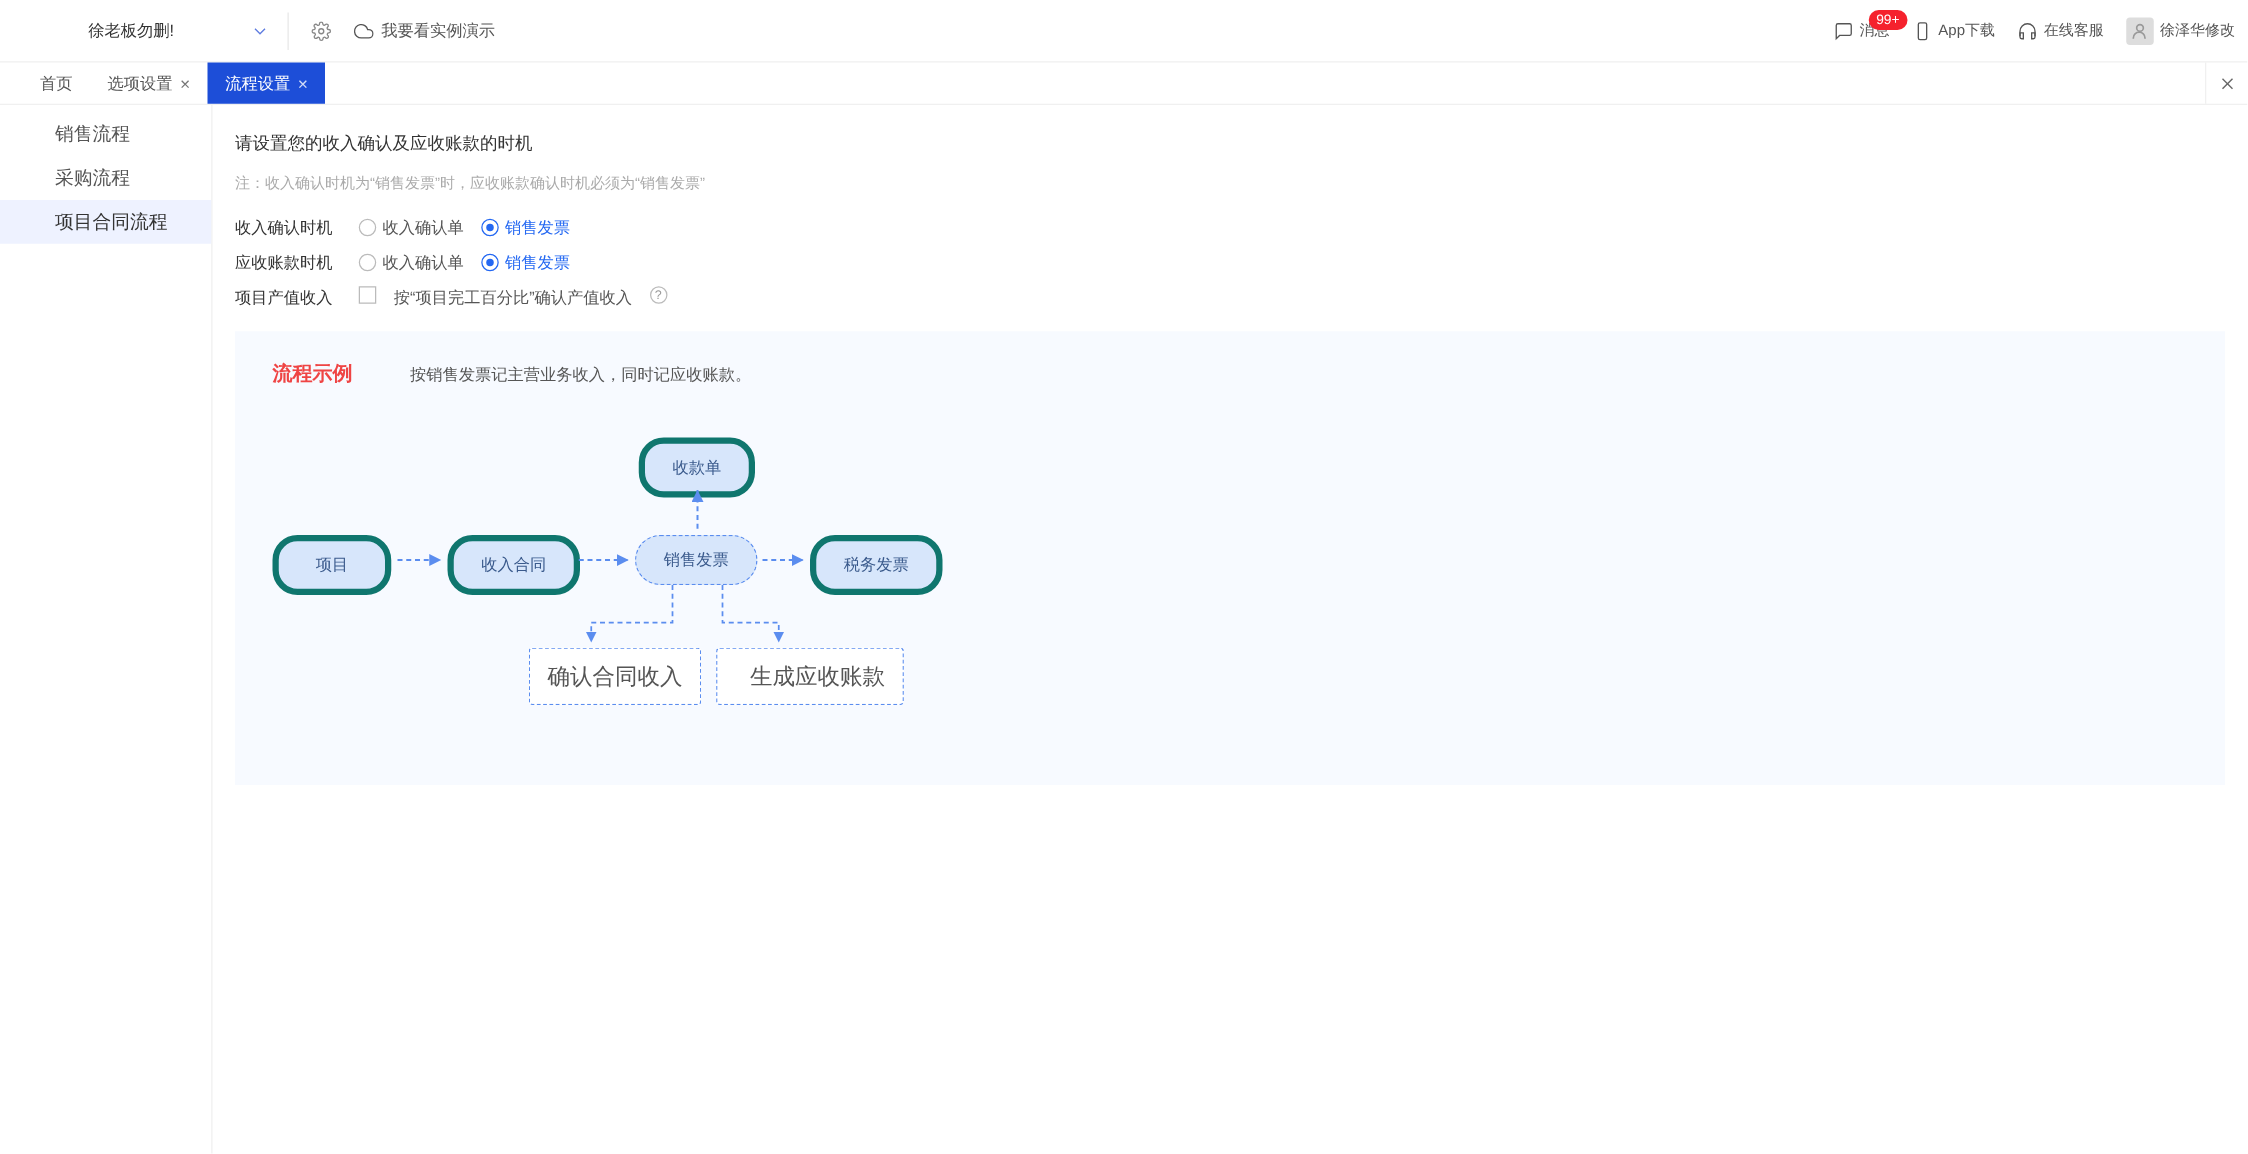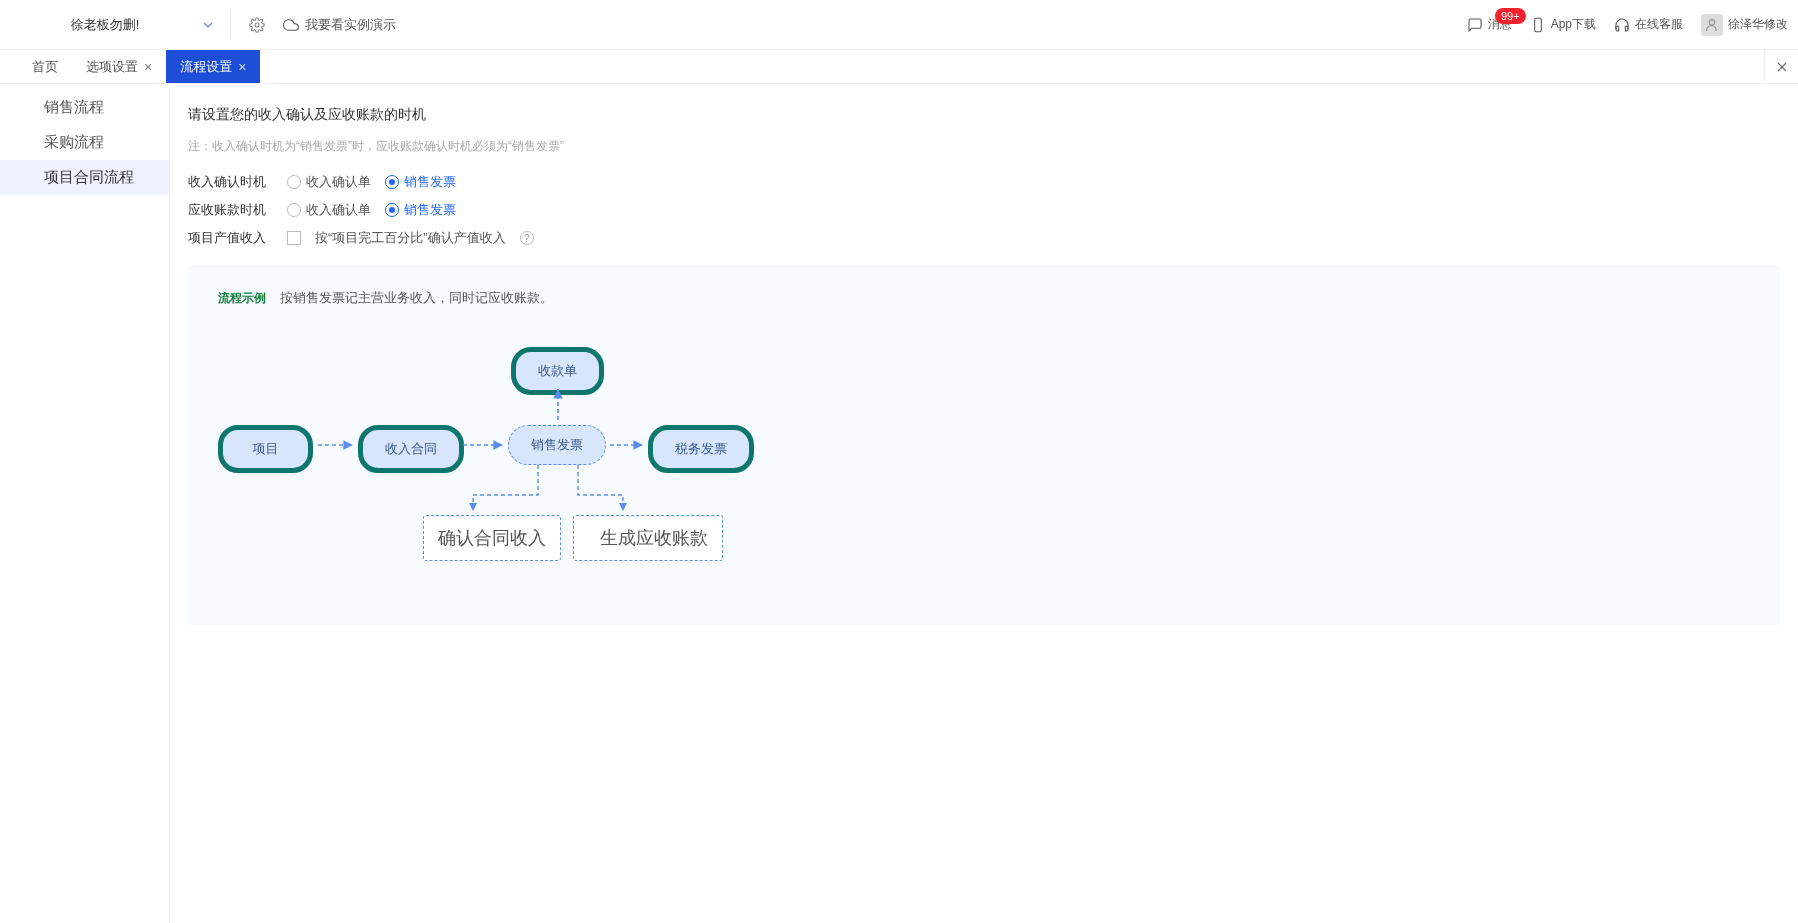--- a/index.html
+++ b/index.html
@@ -29,35 +29,35 @@
     
     .body-wrap { display: flex; height: calc(100vh - 84px); }
     .side { width: 170px; border-right: 1px solid #f0f0f0; padding-top: 6px; }
     .side-item { padding: 8px 0 8px 44px; color: #555; cursor: pointer; font-size: 15px; }
     .side-item.active { background: #eef2ff; color: #333; }
     .main { flex: 1; padding: 22px 18px; overflow: auto; }
 
     .page-title { font-size: 14px; font-weight: 400; color: #333; margin-bottom: 14px; }
     .note { color: #aaa; font-size: 12px; margin-bottom: 18px; }
 
-    .opt-row { display: flex; align-items: center; gap: 14px; margin-bottom: 10px; font-size: 13px; color: #555; }
+    .opt-row { display: flex; align-items: flex-start; gap: 14px; margin-bottom: 10px; font-size: 13px; color: #555; }
     .opt-label { min-width: 85px; color: #333; }
     .radio { display: inline-flex; align-items: center; gap: 5px; cursor: pointer; }
     .r-dot { width: 14px; height: 14px; border-radius: 50%; border: 1px solid #bbb; position: relative; }
     .radio.checked .r-dot { border-color: #2468f2; }
     .radio.checked .r-dot::after { content: ""; position: absolute; left: 3px; top: 3px; width: 6px; height: 6px; border-radius: 50%; background: #2468f2; }
     .r-label-active { color: #2468f2; }
     .cb { width: 14px; height: 14px; border: 1px solid #bbb; display: inline-block; vertical-align: middle; }
     .help-ico { width: 14px; height: 14px; border: 1px solid #bbb; border-radius: 50%; display: inline-flex; align-items: center; justify-content: center; font-size: 10px; color: #999; }
 
     
     .example-box { margin-top: 18px; background: #f7faff; padding: 24px 30px 40px; }
     .example-title { display: flex; align-items: baseline; gap: 14px; margin-bottom: 18px; }
-    .example-title b { font-weight: 600; font-size: 12px; color: #15803d; }
-    .example-title span { font-size: 13px; color: #555; }
+    .example-title b { font-weight: 600; font-size: 16px; color: #ef4444; }
+    .example-title span { font-size: 13px; color: #555; margin-left: 32px; }
 
     .flow-area { position: relative; height: 260px; }
     .node { position: absolute; border: 5px solid #0f766e; background: #d7e6fb; color: #3a5a8c; padding: 10px 22px; border-radius: 20px; font-size: 13px; }
     .node.sel { border: 1px dashed #5b8def; }
     .box-node { position: absolute; border: 1px dashed #5b8def; background: #fff; color: #555; padding: 10px 14px; border-radius: 3px; font-size: 18px; }
 
     .arr { position: absolute; pointer-events: none; }
 
     svg.icon { width: 16px; height: 16px; stroke: currentColor; fill: none; stroke-width: 1.6; }
   </style>

